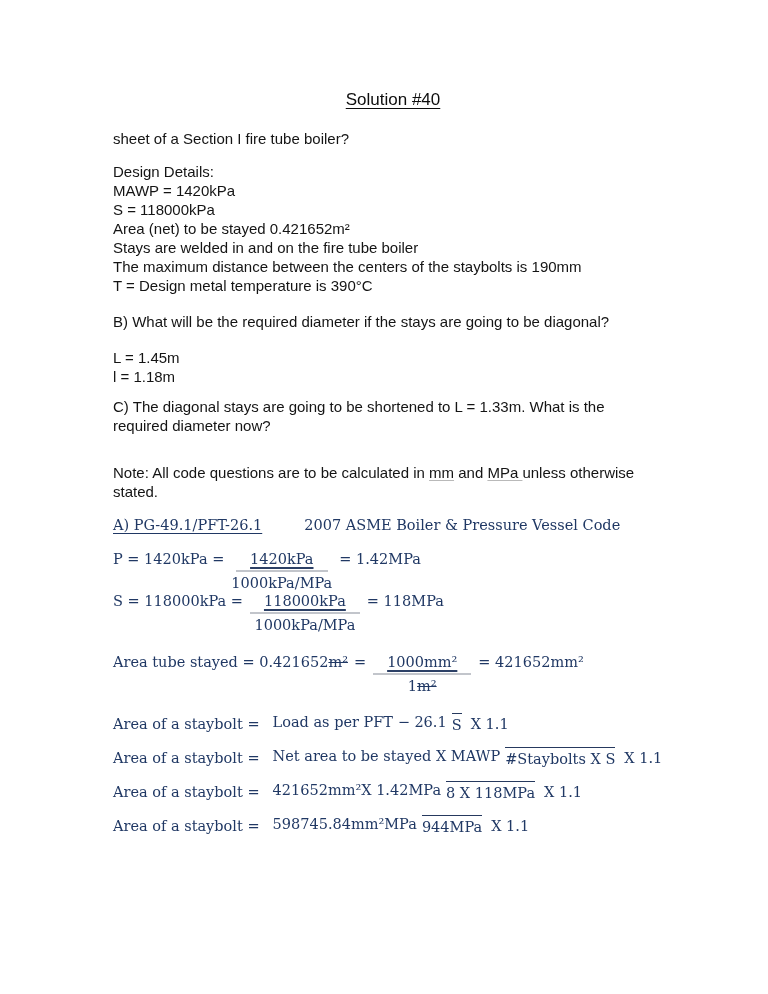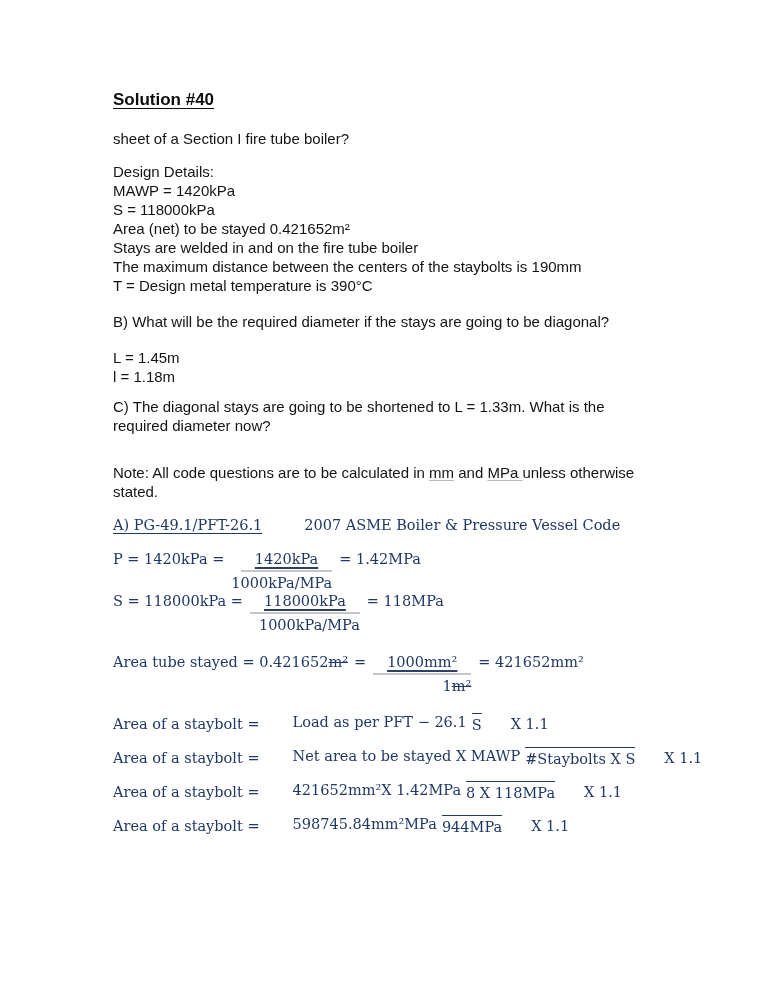--- a/index.html
+++ b/index.html
@@ -25,24 +25,25 @@
   .sans {
     font-family: "Liberation Sans", sans-serif;
     font-size: 15px;
     line-height: 19px;
     color: #141414;
   }
   .doc-title {
     margin-top: 90px;
     font-family: "Liberation Sans", sans-serif;
     font-size: 17px;
-    font-weight: bold;
+    font-weight: normal;
     color: #0d0d0d;
     text-decoration: underline;
     text-underline-offset: 3px;
+    text-align: center;
   }
   .p-a        { margin-top: 19px; }
   .p-det-head { margin-top: 14px; }
   .p-b        { margin-top: 17px; }
   .p-given    { margin-top: 17px; }
   .p-c        { margin-top: 11px; }
   .p-note     { margin-top: 28px; }
   .p-note .ul {
     text-decoration: underline;
     text-decoration-color: #b9b9b9;
@@ -68,42 +69,41 @@
     display: flex;
     align-items: flex-start;
     white-space: nowrap;
   }
   .eq-p    { margin-top: 16px; }
   .eq-s    { }
   .eq-area { margin-top: 19px; }
   .gfrac {
     display: inline-flex;
     flex-direction: column;
-    align-items: flex-end;
+    align-items: center;
     margin: 0 7px;
   }
   .gfrac .gnum {
     padding: 0 14px 2px 14px;
     border-bottom: 2px solid #c2c5cb;
   }
   .gfrac .gnum .nu {
     text-decoration: underline;
     text-decoration-thickness: 1.5px;
     text-decoration-color: #2c4066;
     text-underline-offset: 3px;
   }
   .gfrac .gden { padding-top: 2px; }
   .strike { text-decoration: line-through; text-decoration-thickness: 1.3px; }
 
   
   .eq-center {
     display: flex;
     align-items: center;
     white-space: nowrap;
-    gap: 20px;
   }
   .eq-sb1 { margin-top: 18px; }
   .eq-sb  { margin-top: 13px; }
   .dfrac {
     display: inline-flex;
     flex-direction: row;
     align-items: center;
     margin-left: 8px;
   }
   .dfrac .dnum { padding: 0 5px 3px 5px; }

